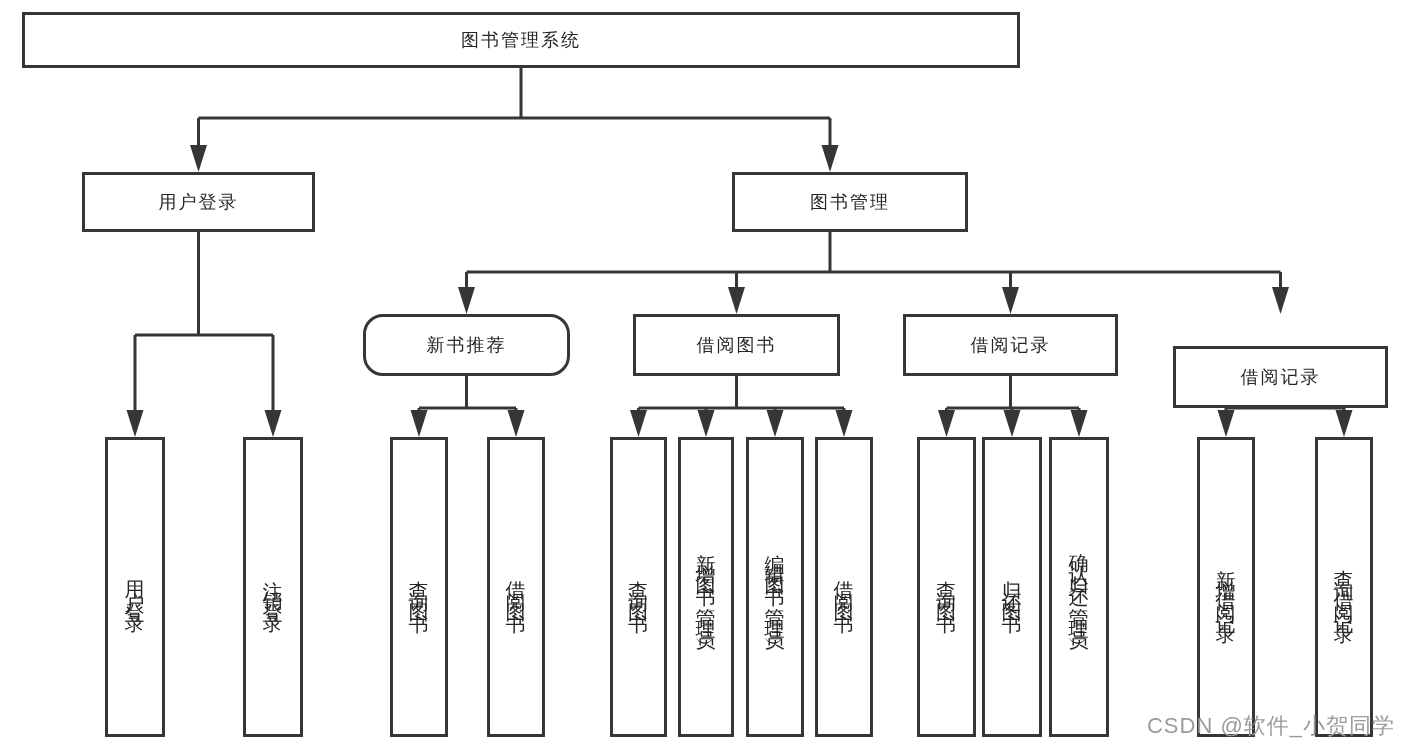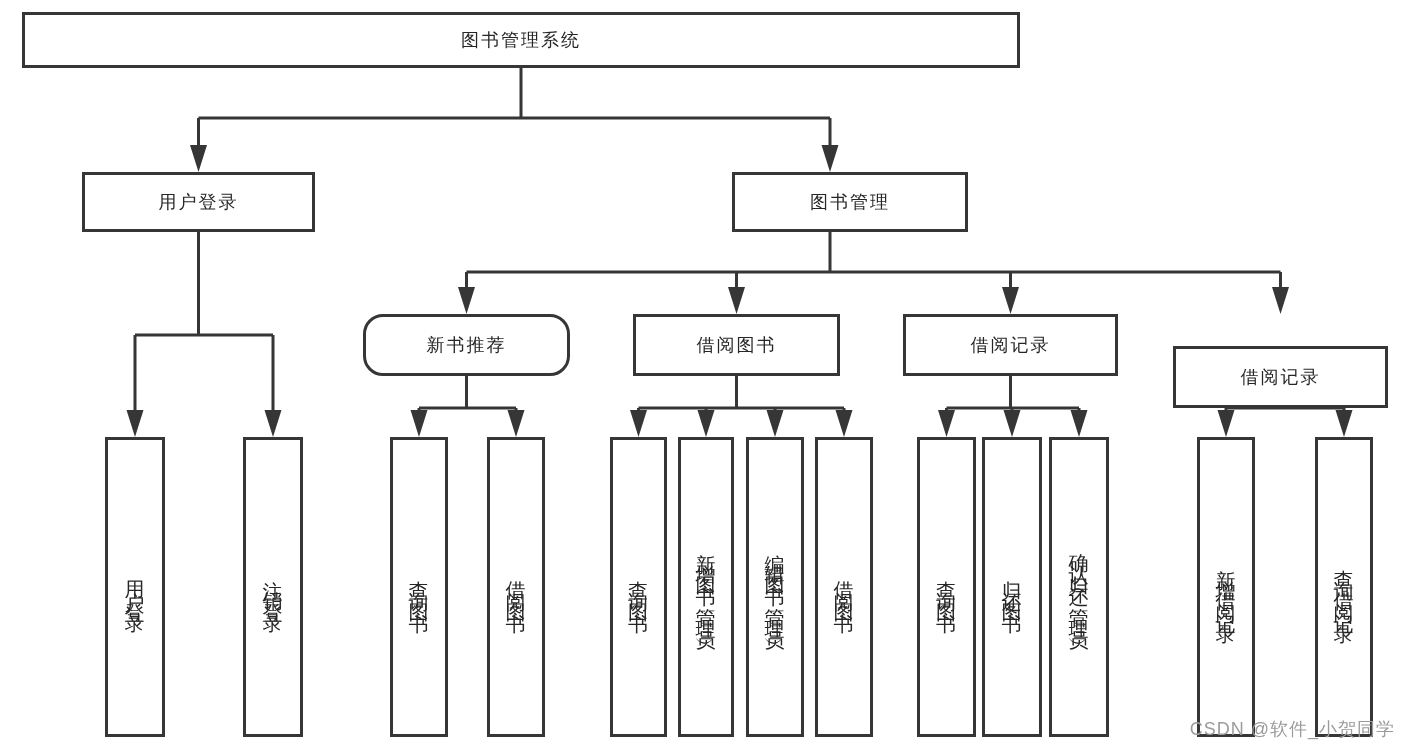--- a/index.html
+++ b/index.html
@@ -45,21 +45,21 @@
     text-orientation: mixed;
     font-size: 20px;
     letter-spacing: 11px;
     line-height: 1;
     white-space: nowrap;
   }
   .watermark {
     position: absolute;
     right: 10px;
     bottom: 6px;
-    font-size: 18px;
+    font-size: 22px;
     letter-spacing: 1px;
     color: var(--watermark-color, #9b9b9b);
     pointer-events: none;
     white-space: nowrap;
   }
 </style>
 </head>
 <body>
 
 <div id="stage">

